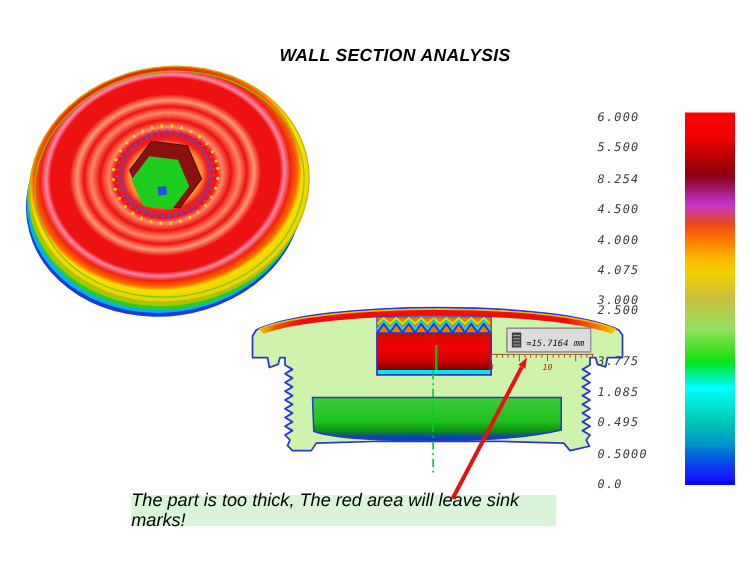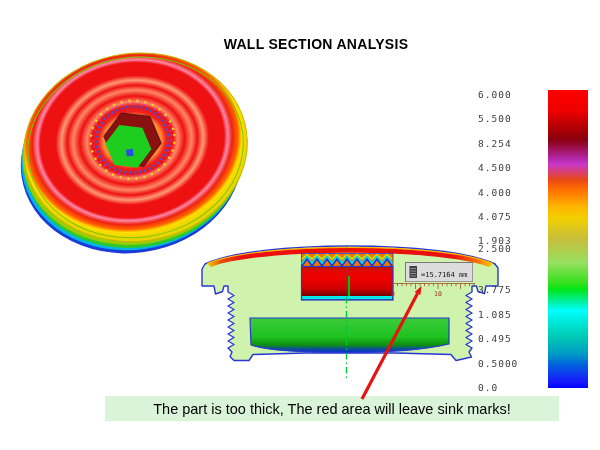--- a/index.html
+++ b/index.html
@@ -1,31 +1,31 @@
 <!DOCTYPE html>
 <html><head>
 <meta charset="utf-8">
 <style>
   html,body{margin:0;padding:0;background:#ffffff;}
   #page{position:relative;width:600px;height:450px;background:#ffffff;overflow:hidden;
-        font-family:"Liberation Sans",sans-serif;}
+        font-family:"Liberation Sans",sans-serif;font-style:italic;}
   .title{position:absolute;top:36px;left:0;width:632px;text-align:center;
          font-size:14px;font-weight:bold;color:#000;letter-spacing:.3px;}
   .abs{position:absolute;}
   
   .legend-bar{position:absolute;left:548px;top:90px;width:40px;height:298px;
     background:linear-gradient(180deg,
       #ff0000 0%,#ee0000 7%,#990008 15%,#8b0014 17%,#b428a8 23%,#c838c8 25%,
       #e84818 30%,#ff6a00 33%,#ffb400 39%,#f0d000 43%,#c8be3c 50%,#96e060 58%,
       #30e018 65%,#00e81c 67%,#00f0a0 71%,#00ffff 74%,#00e8d8 78%,#00c8b4 83%,
       #0096c8 89%,#0064dc 92%,#1818ff 98%,#0000ff 100%);}
   .legend-label{position:absolute;left:478px;width:64px;height:12px;text-align:left;
     font-family:"DejaVu Sans Mono",monospace;font-size:9.5px;color:#3c3c3c;letter-spacing:1px;}
   
-  .note{position:absolute;left:105px;top:396px;width:454px;height:25px;background:#d9f4d9;
+  .note{position:absolute;left:105px;top:396px;width:340px;height:25px;background:#d9f4d9;
         display:flex;align-items:center;justify-content:center;font-size:14.5px;color:#000;}
   svg{display:block;}
   .overlay{position:absolute;left:0;top:0;pointer-events:none;z-index:30;}
 </style>
 </head>
 <body>
 
 <div id="page">
 
   <div class="title">WALL SECTION ANALYSIS</div>
@@ -146,21 +146,21 @@
   </svg>
 
   <div>
     <div class="legend-bar"></div>
     <span class="legend-label" style="top:89px">6.000</span>
     <span class="legend-label" style="top:113px">5.500</span>
     <span class="legend-label" style="top:138px">8.254</span>
     <span class="legend-label" style="top:162px">4.500</span>
     <span class="legend-label" style="top:187px">4.000</span>
     <span class="legend-label" style="top:211px">4.075</span>
-    <span class="legend-label" style="top:235px">1.903</span>
+    <span class="legend-label" style="top:235px">3.000</span>
     <span class="legend-label" style="top:243px">2.500</span>
     <span class="legend-label" style="top:284px">3.775</span>
     <span class="legend-label" style="top:309px">1.085</span>
     <span class="legend-label" style="top:333px">0.495</span>
     <span class="legend-label" style="top:358px">0.5000</span>
     <span class="legend-label" style="top:382px">0.0</span>
   </div>
 
   <div class="note">
     <span>The part is too thick, The red area will leave sink marks!</span>

